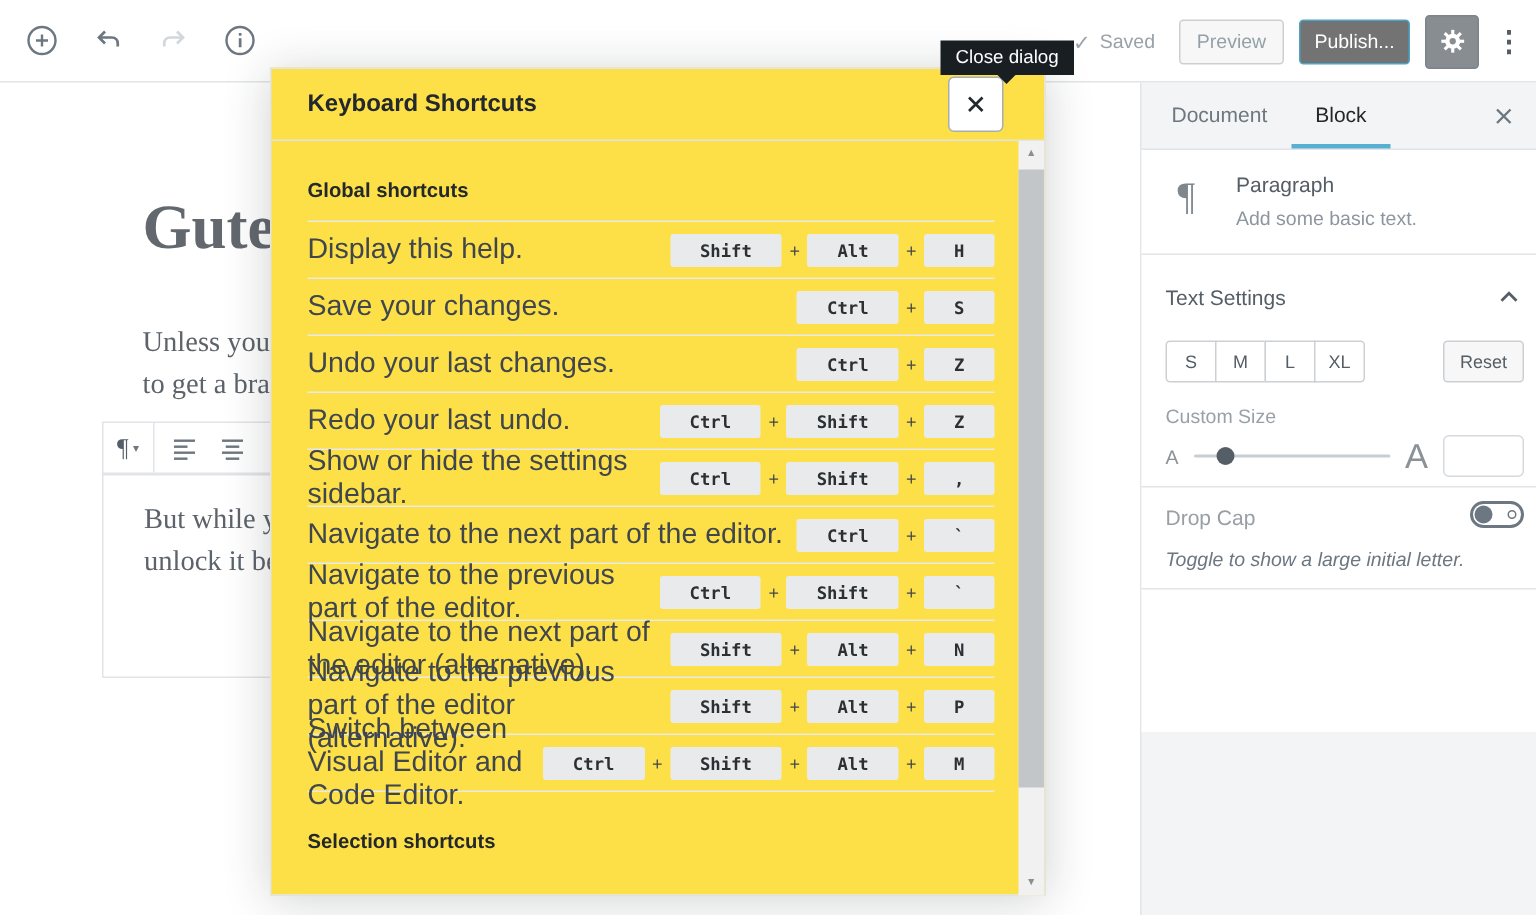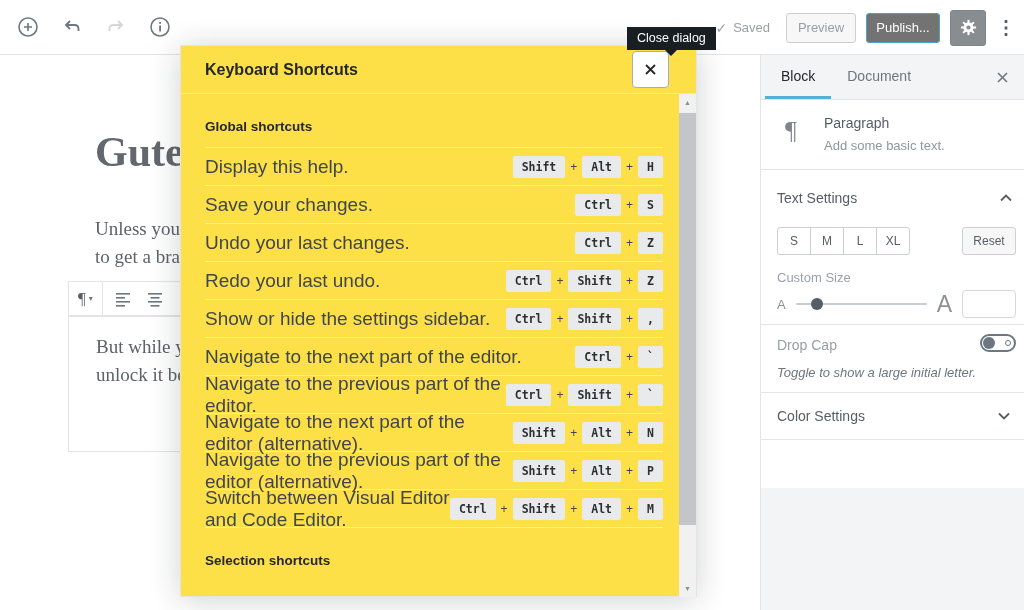--- a/index.html
+++ b/index.html
@@ -88,21 +88,21 @@
   .dlg-close { position:absolute; right:27px; top:5px; width:37px; height:37px; background:#fff;
                border:1px solid #a8adb3; border-radius:4px; display:flex; align-items:center; justify-content:center; }
   .dlg-body { position:absolute; left:0; top:48px; width:499px; height:502px; overflow:hidden; padding:0 17px 0 24px; }
   .sec-heading { font-size:13.5px; font-weight:bold; color:#23282d; margin:25px 0 0 0; }
   .rows { margin-top:13px; border-bottom:1px solid #e7e9ea; }
   .shortcut-row { display:flex; align-items:center; justify-content:space-between; height:38px;
                   border-top:1px solid #e7e9ea; }
   .shortcut-row .lbl { font-size:19px; color:#40464d; }
   .combo { display:flex; align-items:center; white-space:nowrap; }
   .combo kbd { font-family:"DejaVu Sans Mono", monospace; font-size:11.5px; font-weight:bold; color:#2b3034;
-               background:#e9eaeb; border-radius:2px; padding:4px 9px; }
+               background:#e9eaeb; border-radius:2px; padding:4px 20px; }
   .combo .plus { font-size:12px; color:#40464d; margin:0 5px; }
 
   
   .dlg-scroll { position:absolute; right:0; top:48px; width:17px; height:503px; background:#f1f1f1; }
   .dlg-scroll .arr { position:absolute; left:0; width:17px; height:17px; display:flex; align-items:center;
                      justify-content:center; font-size:7px; color:#8a8f94; }
   .dlg-scroll .arr.up { top:0; }
   .dlg-scroll .arr.down { bottom:0; }
   .dlg-scroll .thumb { position:absolute; left:0; top:19px; width:17px; height:412px; background:#c3c6c8; }
 
@@ -227,22 +227,22 @@
           </g>
           <circle cx="10" cy="10" r="2.2" fill="#888d92"></circle>
         </svg>
       </button>
       <button class="icon-btn dots">⋮</button>
     </div>
   </div>
 
   <div class="sidebar">
     <div class="sb-header">
+      <div class="sb-tab">Document</div>
       <div class="sb-tab active">Block</div>
-      <div class="sb-tab">Document</div>
       <button class="sb-close">
         <svg width="13" height="13" viewBox="0 0 13 13" stroke="#6c7781" stroke-width="1.6">
           <path d="M2 2l9 9M11 2l-9 9"></path>
         </svg>
       </button>
     </div>
 
     <div class="sb-panels">
       <div class="sb-card">
         <span class="pilcrow-big">¶</span>
@@ -280,26 +280,20 @@
 
       <div class="sb-dropcap">
         <div class="dc-label">Drop Cap</div>
         <div class="toggle">
           <div class="knob"></div>
           <div class="ring"></div>
         </div>
         <div class="dc-hint">Toggle to show a large initial letter.</div>
       </div>
 
-      <div class="sb-panel-row">
-        <span>Color Settings</span>
-        <svg width="12" height="8" viewBox="0 0 12 8" fill="none" stroke="#555d66" stroke-width="1.8">
-          <path d="M1 1.5 6 6.5l5-5"></path>
-        </svg>
-      </div>
     </div>
   </div>
 
   <div class="dialog">
     <div class="dlg-header">
       <div class="dlg-title">Keyboard Shortcuts</div>
       <button class="dlg-close">
         <svg width="13" height="13" viewBox="0 0 13 13" stroke="#23282d" stroke-width="1.8">
           <path d="M2 2l9 9M11 2l-9 9"></path>
         </svg>

